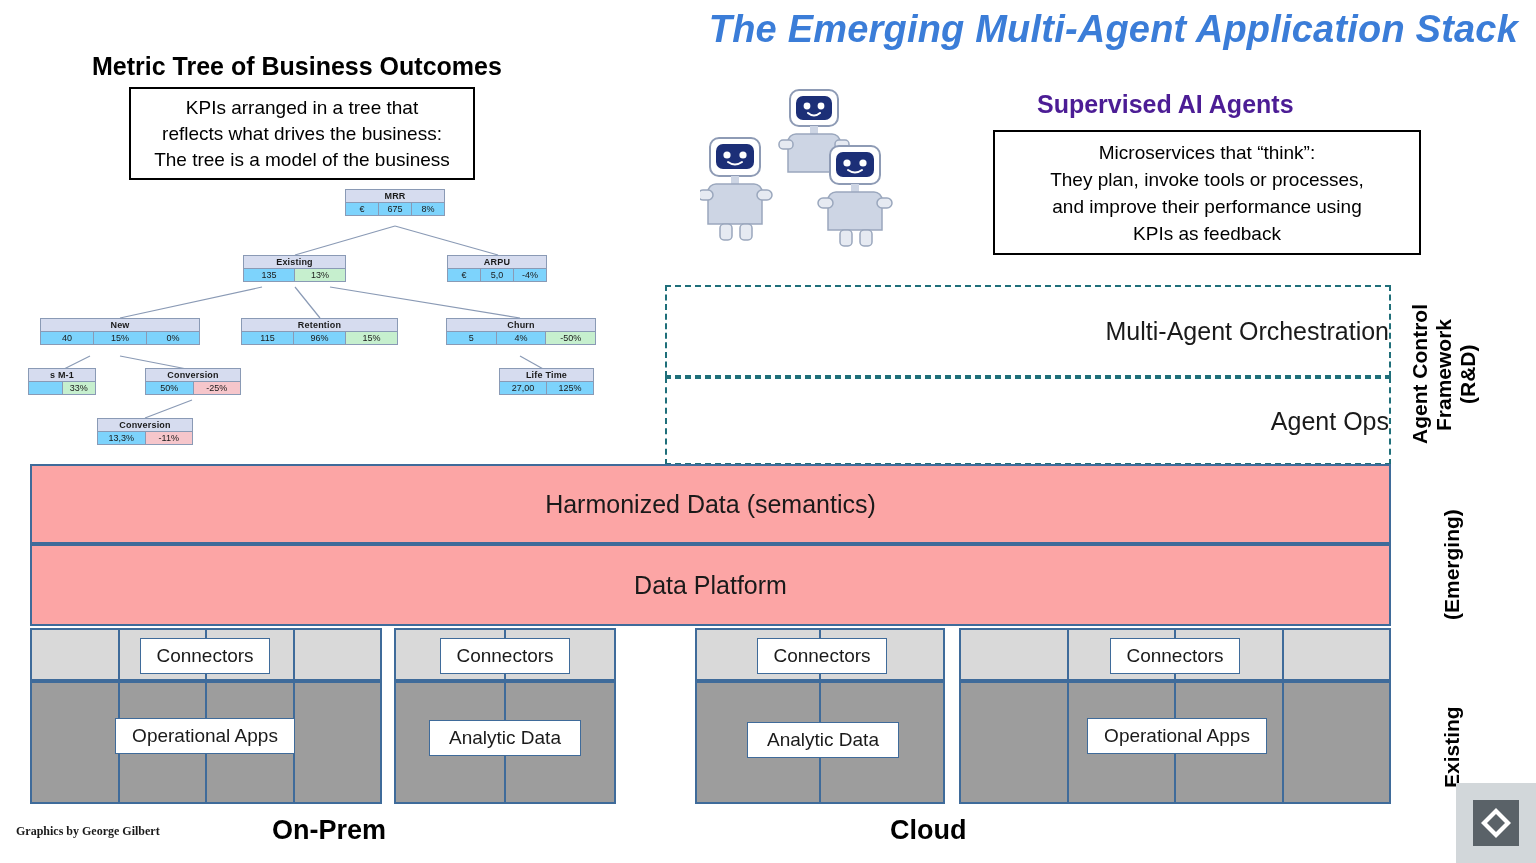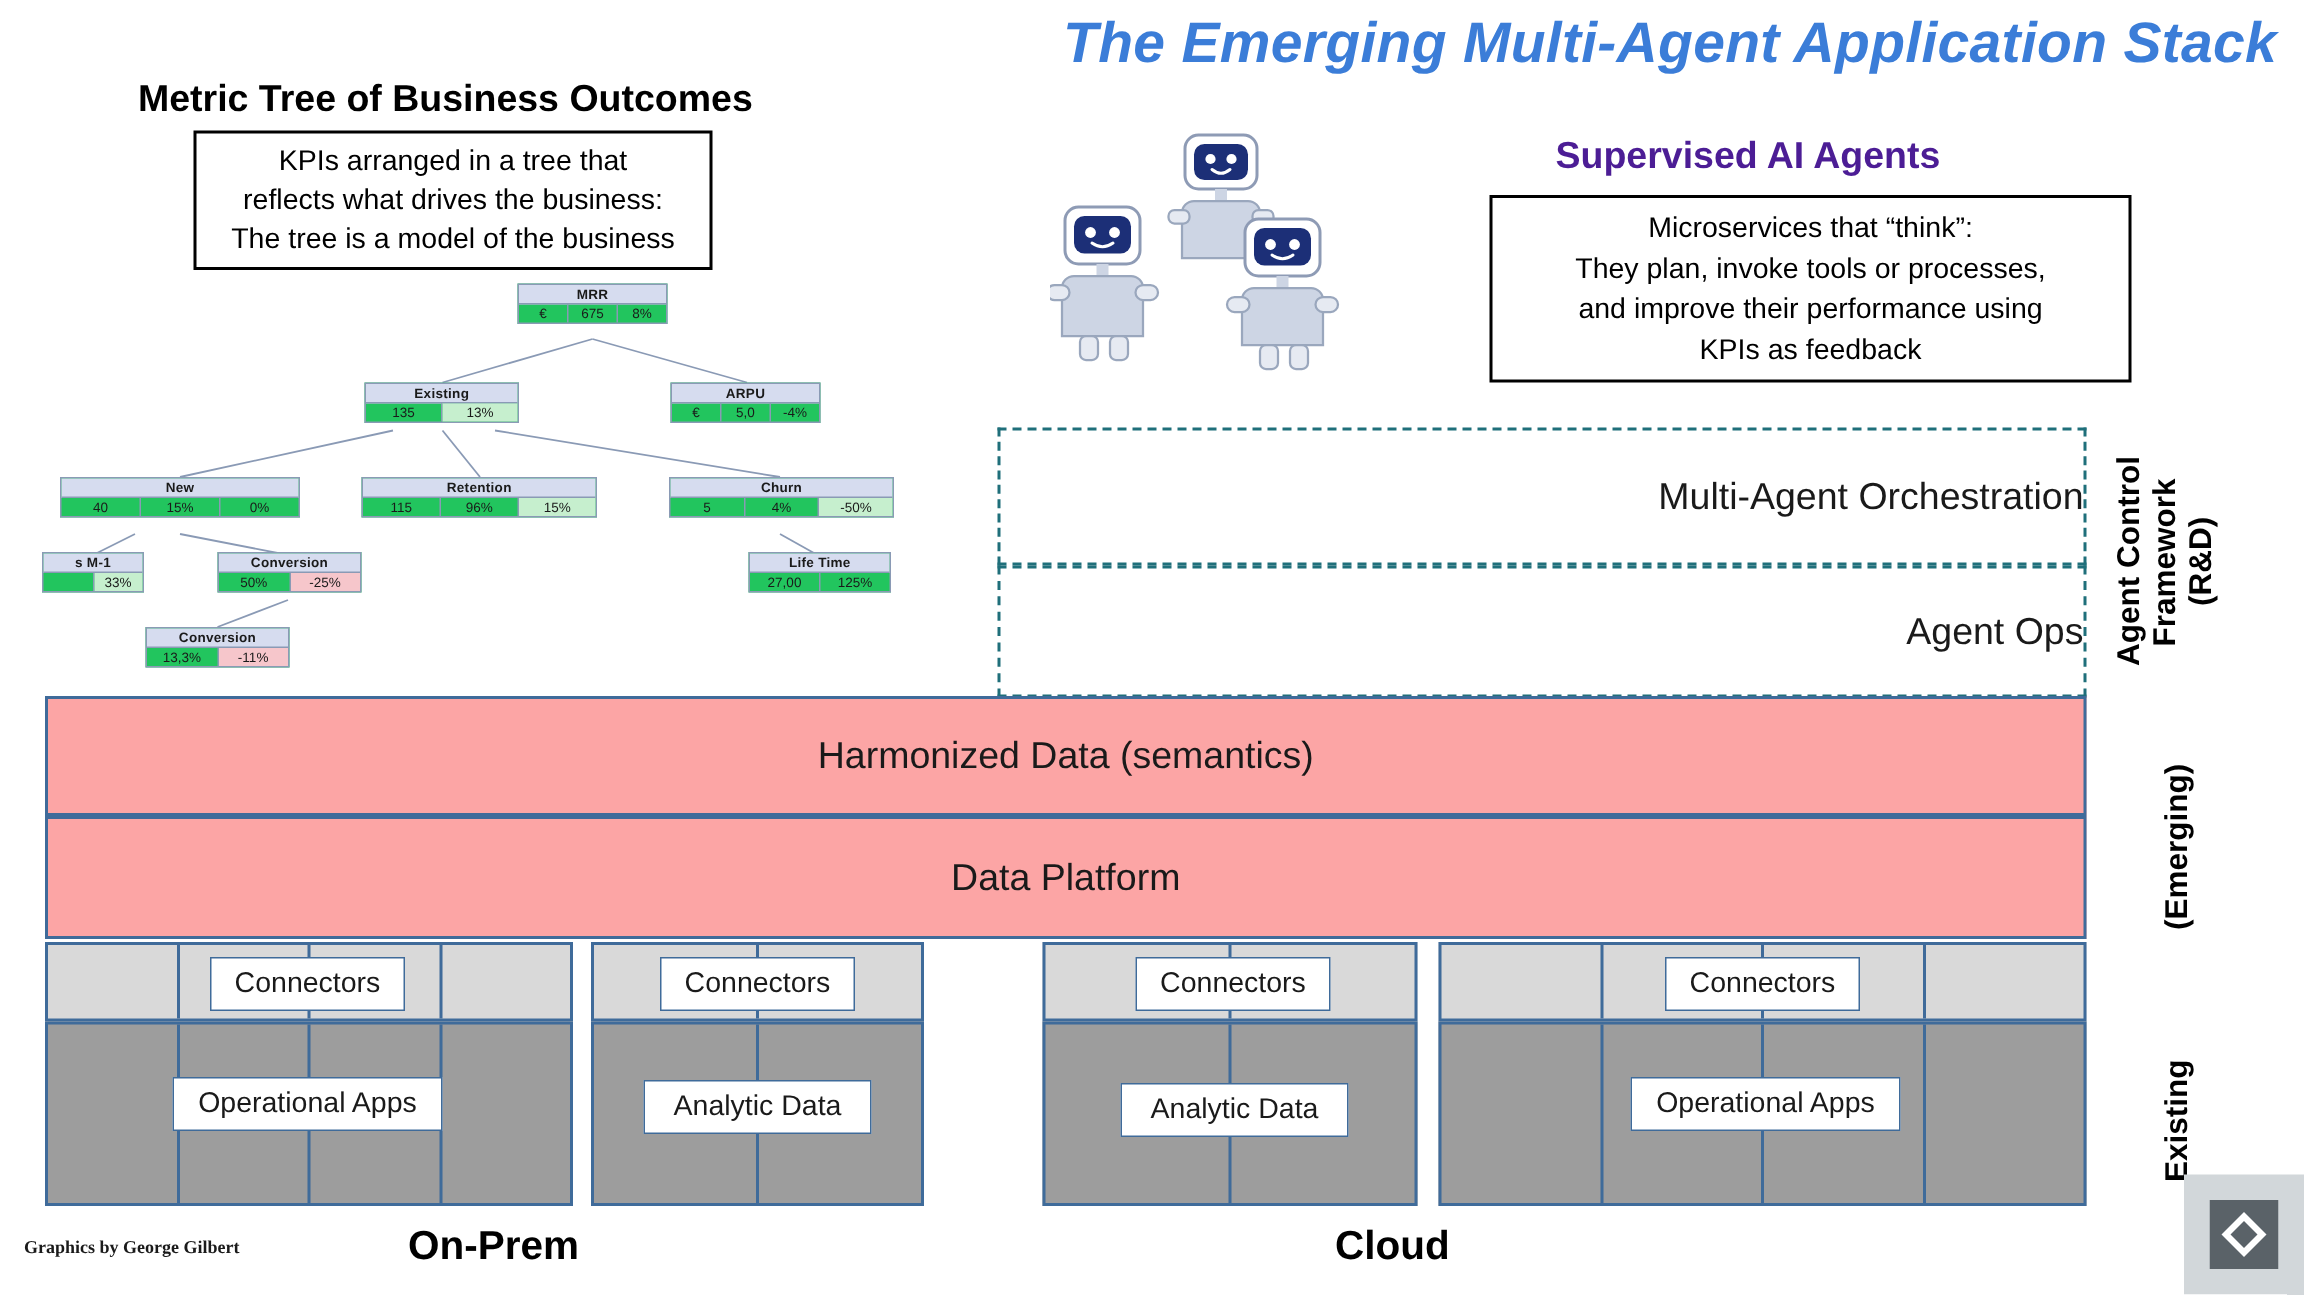--- a/index.html
+++ b/index.html
@@ -51,21 +51,21 @@
     font-size: 19px;
     line-height: 26px;
     color: #000;
     text-align: center;
   }
 
   
   .kpi-node {
     border: 1px solid #8a9ab5;
     box-sizing: border-box;
-    background: #22c55e;
+    background: #7dd3fc;
     font-size: 9px;
     color: #1a1a1a;
   }
   .kpi-node .kpi-head {
     background: #d6dcef;
     border-bottom: 1px solid #8a9ab5;
     text-align: center;
     font-weight: bold;
     font-size: 9px;
     padding: 1px 0 1px 0;

